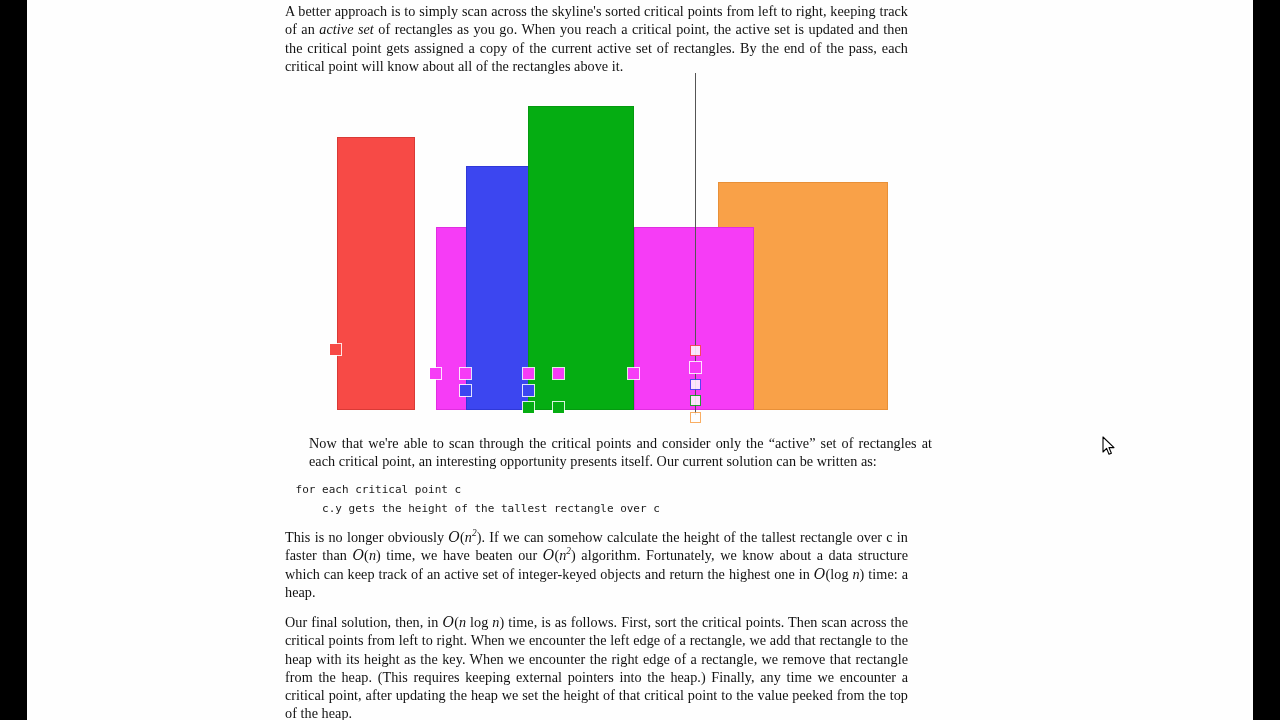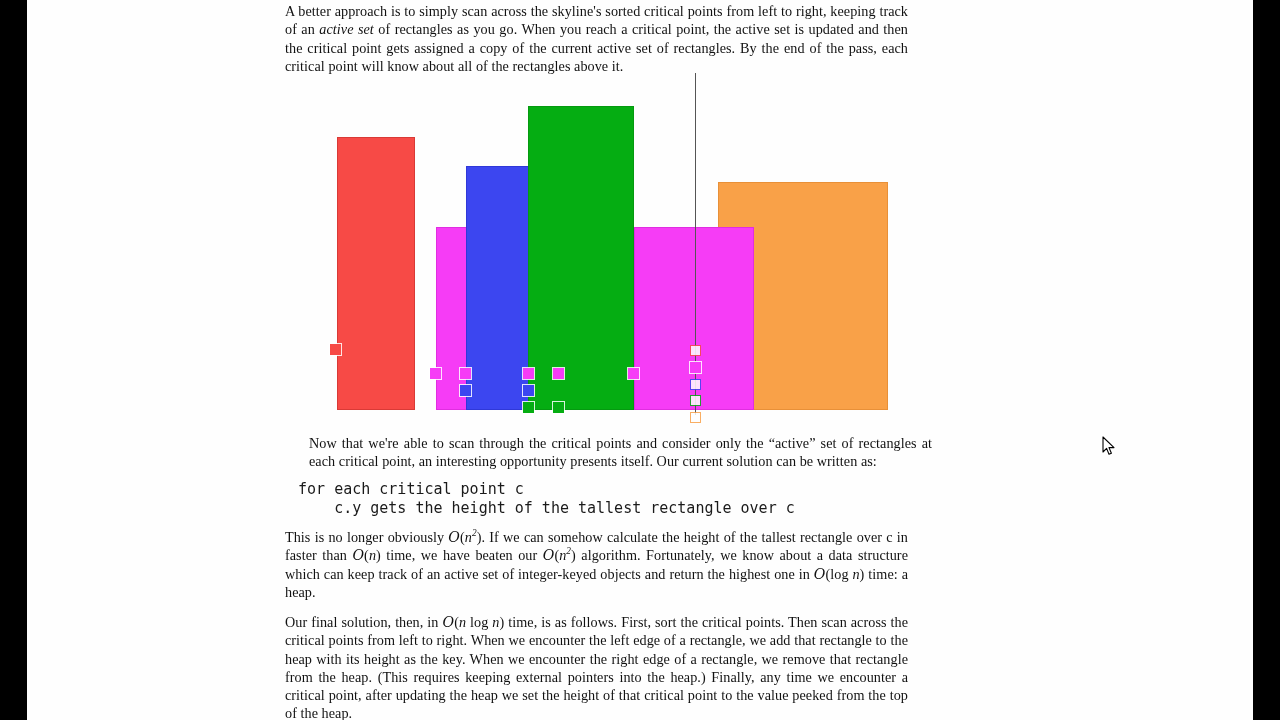--- a/index.html
+++ b/index.html
@@ -51,21 +51,21 @@
     font-style: italic;
   }
   sup.expo {
     font-size: 0.66em;
     vertical-align: super;
     line-height: 0;
     font-style: italic;
   }
   pre.code {
     font-family: "DejaVu Sans Mono", "Liberation Mono", monospace;
-    font-size: 15px;
+    font-size: 11px;
     line-height: 19px;
     color: #1a1a1a;
     margin: 0;
     white-space: pre;
   }
   
   #diagram {
     position: absolute;
     left: 258px;
     top: 70px;

